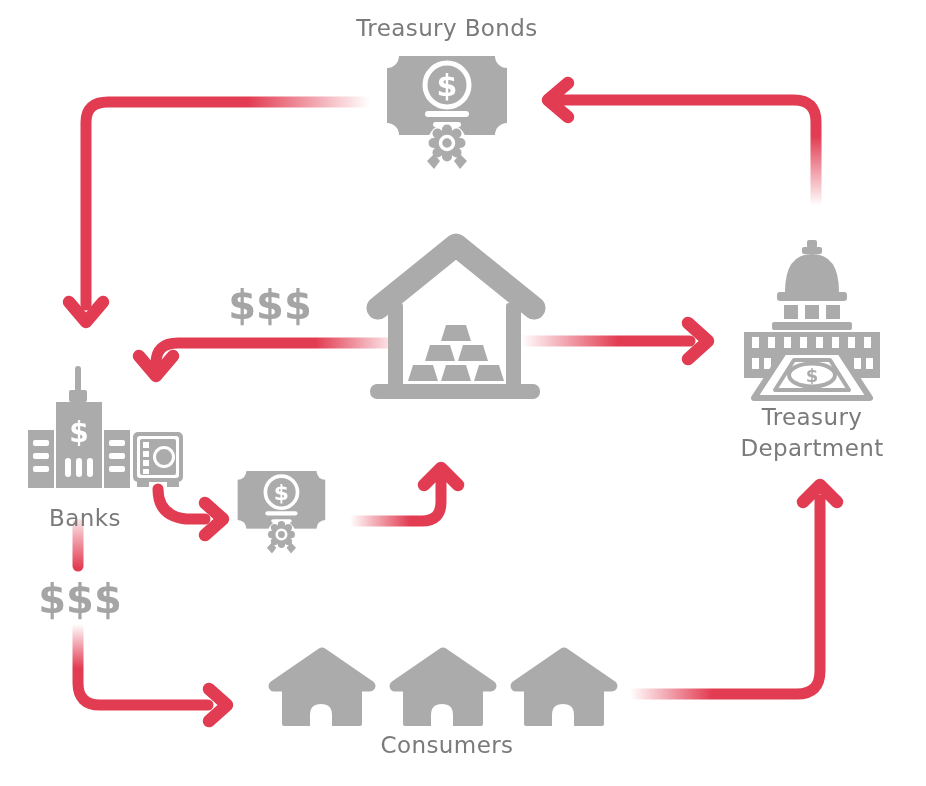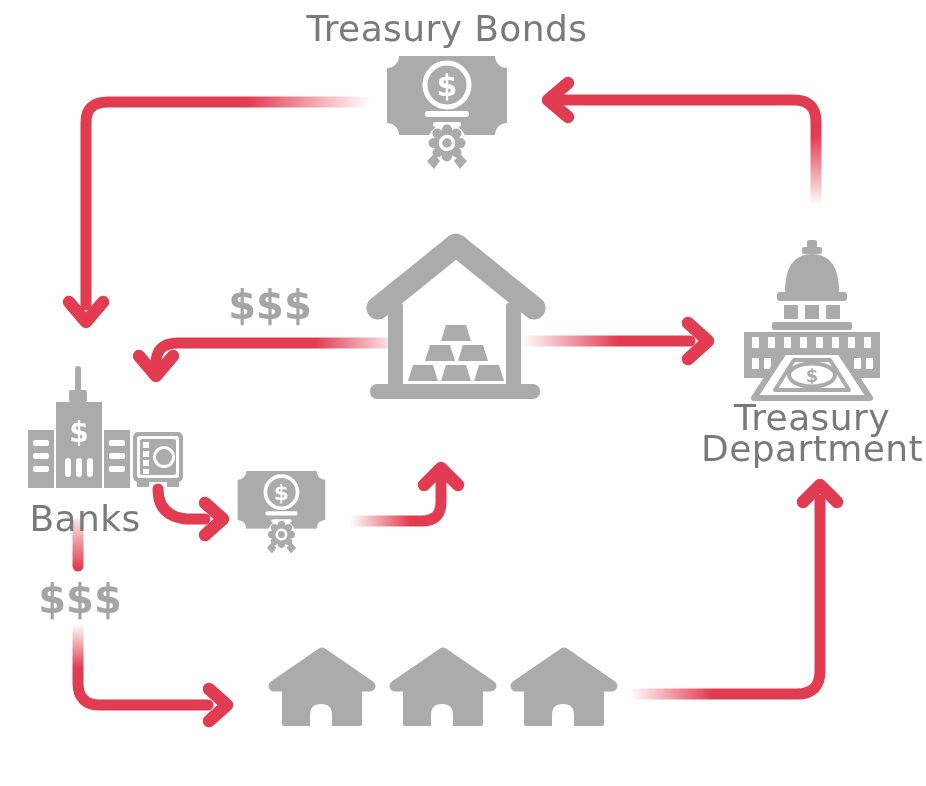--- a/index.html
+++ b/index.html
@@ -10,21 +10,21 @@
     --background:#ffffff;
   }
   html,body{margin:0;padding:0;background:#fff;}
   .stage{
     position:relative;width:926px;height:786px;background:var(--background);
     overflow:hidden;font-family:"DejaVu Sans","Liberation Sans",sans-serif;
   }
   .stage svg.canvas{position:absolute;left:0;top:0;}
   .lbl{
     position:absolute;text-align:center;color:var(--label);
-    font-size:36px;letter-spacing:0.4px;line-height:31px;user-select:none;
+    font-size:23px;letter-spacing:0.4px;line-height:31px;user-select:none;
   }
   .money{
     position:absolute;text-align:center;color:var(--money);
     font-size:40px;font-weight:bold;letter-spacing:0px;user-select:none;
   }
   .lbl-treasury-bonds{left:147px;top:13px;width:600px;}
   .lbl-federal-reserve{left:258px;top:404px;width:400px;}
   .lbl-treasury-dept{left:662px;top:402px;width:300px;}
   .lbl-banks{left:15px;top:487px;width:140px;margin-top:16px;}
   .lbl-consumers{left:247px;top:730px;width:400px;}
@@ -260,17 +260,18 @@
   <div class="lbl lbl-treasury-bonds">Treasury Bonds</div>
 
 
   <div class="lbl lbl-treasury-dept">
     <div>Treasury</div>
     <div>Department</div>
   </div>
 
   <div class="lbl lbl-banks">Banks</div>
 
+  <div class="lbl lbl-consumers">Consumers</div>
 
   <div class="money money-fed-banks">$$$</div>
 
   <div class="money money-banks-consumers">$$$</div>
 </div>
 
 </body></html>

